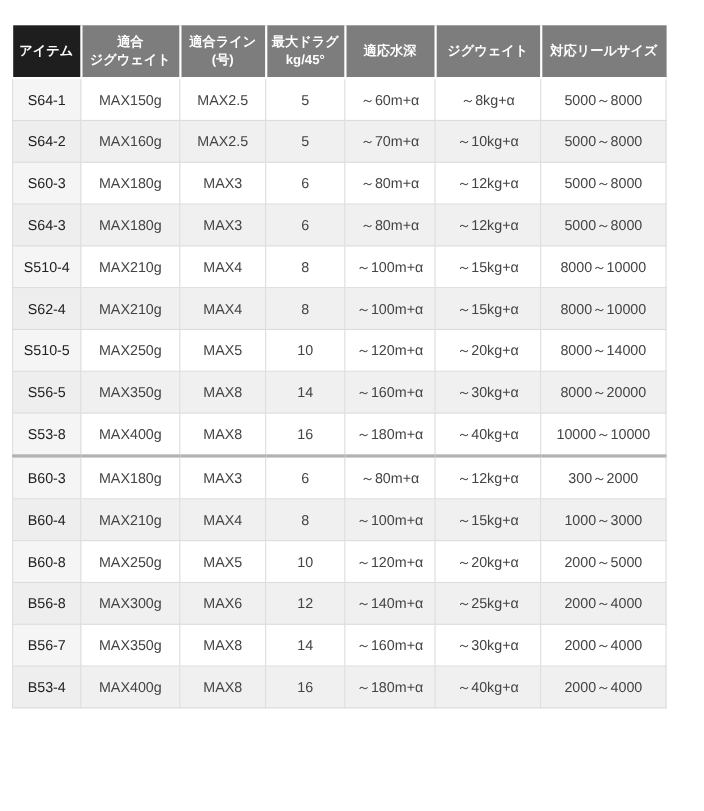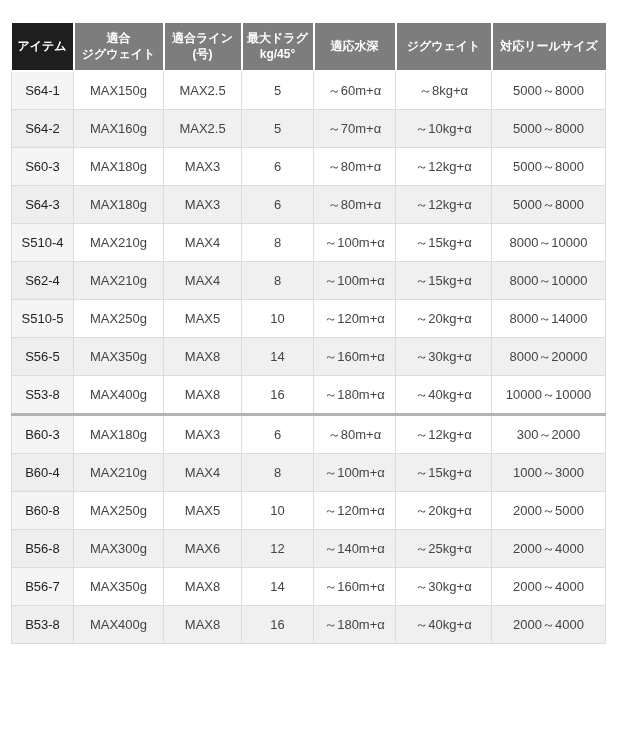--- a/index.html
+++ b/index.html
@@ -210,21 +210,21 @@
         <tr>
           <td>B56-7</td>
           <td>MAX350g</td>
           <td>MAX8</td>
           <td>14</td>
           <td>～160m+α</td>
           <td>～30kg+α</td>
           <td>2000～4000</td>
         </tr>
         <tr>
-          <td>B53-8</td>
+          <td>B53-4</td>
           <td>MAX400g</td>
           <td>MAX8</td>
           <td>16</td>
           <td>～180m+α</td>
           <td>～40kg+α</td>
           <td>2000～4000</td>
         </tr>
       </tbody>
   </table>
 </div>

